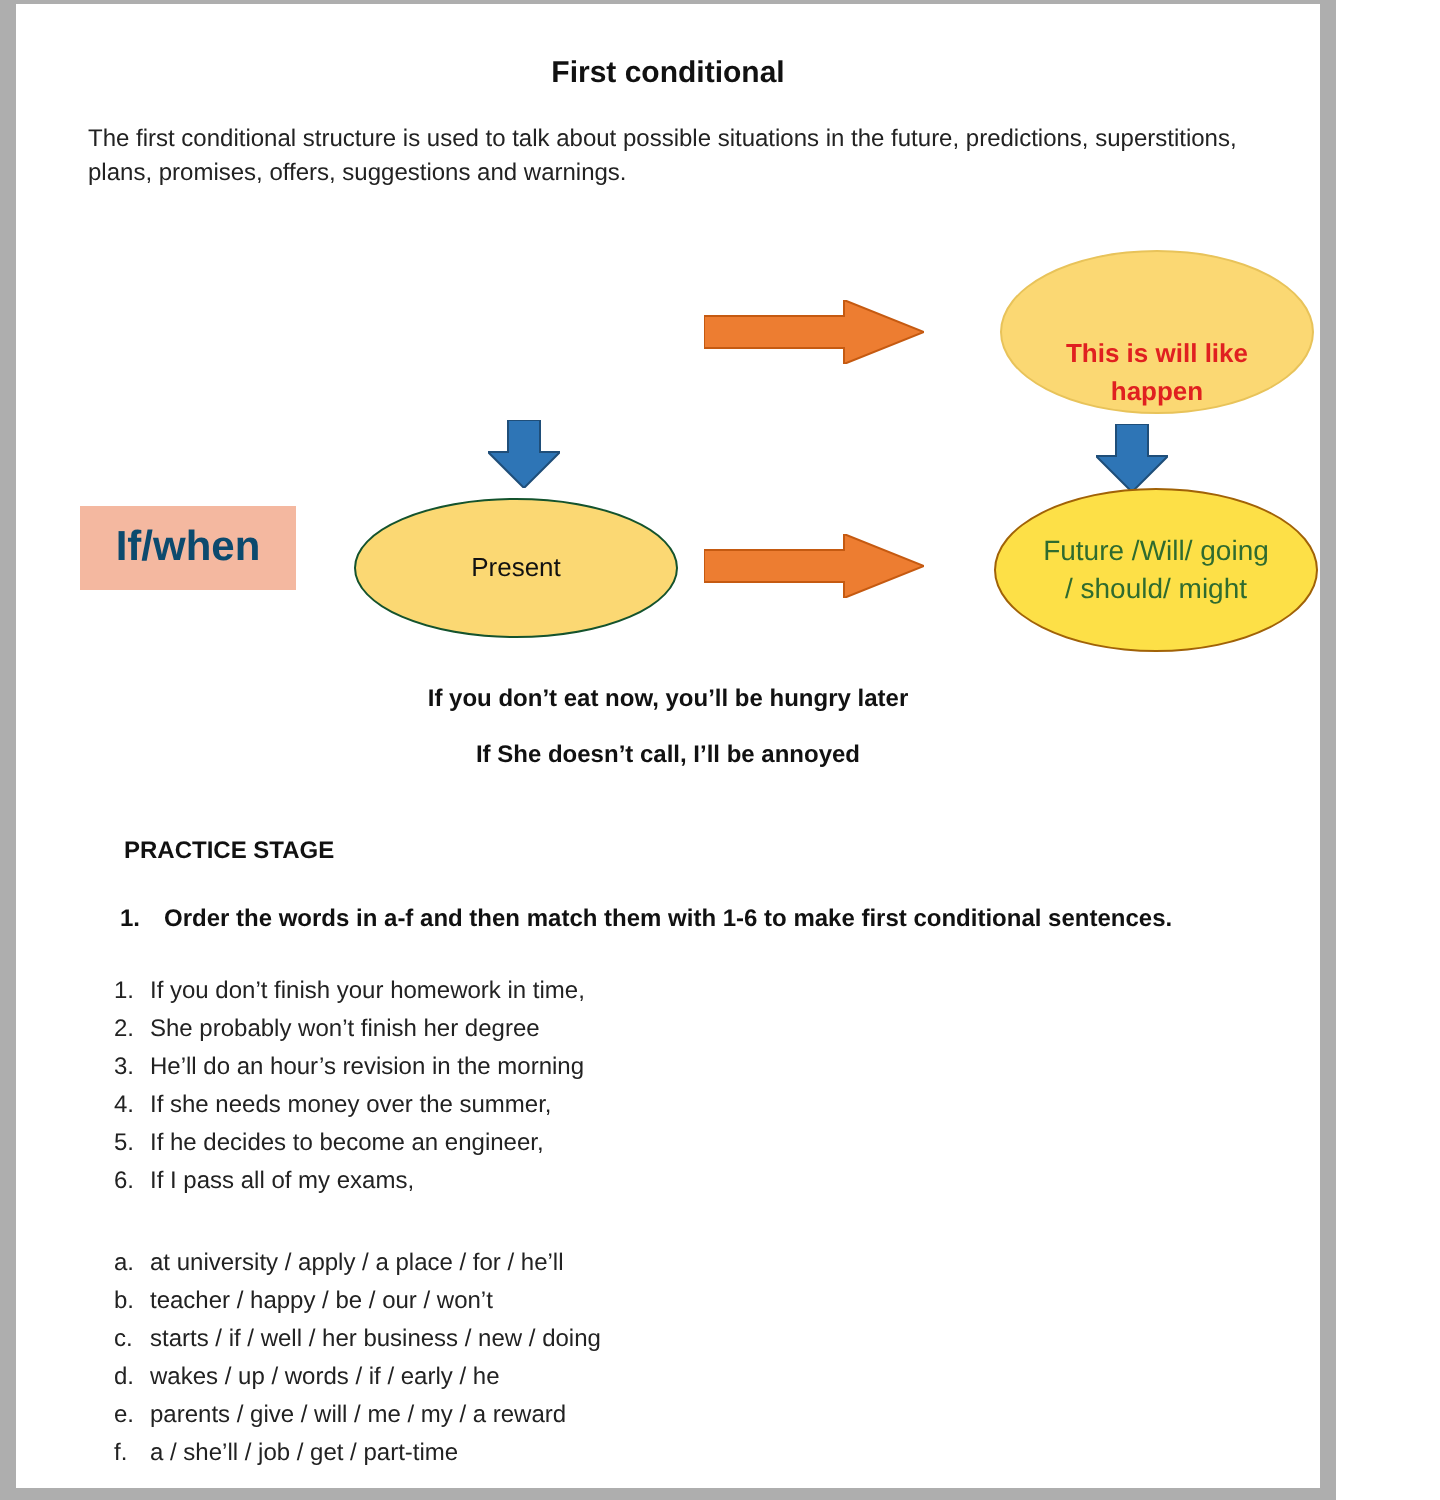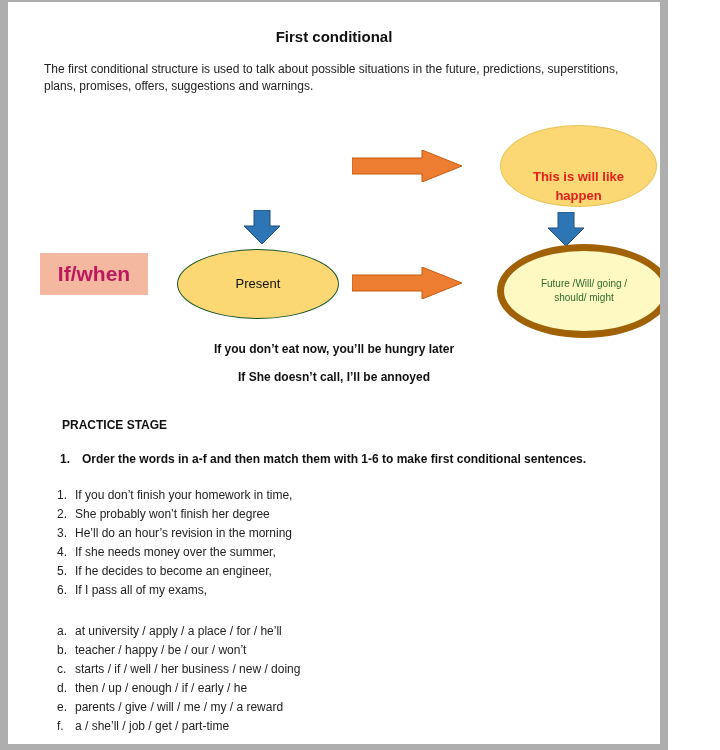--- a/index.html
+++ b/index.html
@@ -11,28 +11,28 @@
   .intro{margin:16px 36px 0 36px;font-size:12px;line-height:1.45;color:#222;}
 
   
   .diagram{position:relative;height:230px;margin-top:4px;}
   .ellipse{position:absolute;border-radius:50%;display:flex;align-items:center;justify-content:center;text-align:center;font-size:13px;color:#111;}
   .el-blue{left:179px;top:22px;width:150px;height:87px;background:#9DC3E6;border:1px solid #7FA8D0;font-weight:bold;}
   .el-blue .txt{max-width:80px;line-height:1.5;}
   .el-yellow-top{left:492px;top:25px;width:155px;height:80px;background:#FBD873;border:1px solid #E8C35A;font-weight:bold;color:#E02020;align-items:flex-end;}
   .el-yellow-top .txt{max-width:118px;line-height:1.5;}
   .el-yellow-bot{left:169px;top:149px;width:160px;height:68px;background:#FBD873;border:1px solid #14532d;}
-  .el-green{left:489px;top:144px;width:160px;height:80px;background:#fef9c3;border:7px solid #a16207;color:#2F6B2F;font-size:10px;}
+  .el-green{left:489px;top:144px;width:160px;height:80px;background:#fde047;border:1px solid #a16207;color:#2F6B2F;font-size:14px;}
   .el-green .txt{max-width:120px;line-height:1.35;}
   .arrow{position:absolute;}
   .ar-top{left:344px;top:50px;}
   .ar-bot{left:344px;top:167px;}
   .down-left{left:236px;top:110px;}
   .down-right{left:540px;top:112px;}
-  .ifwhen{position:absolute;left:32px;top:153px;width:108px;height:42px;background:#F4B8A0;display:flex;align-items:center;justify-content:center;font-size:21px;font-weight:bold;color:#be185d;}
+  .ifwhen{position:absolute;left:32px;top:153px;width:108px;height:42px;background:#F4B8A0;display:flex;align-items:center;justify-content:center;font-size:21px;font-weight:bold;color:#0c4a6e;}
   .img-edge{position:absolute;left:654px;top:1px;width:29px;height:223px;background:#e9e9e9;}
 
   
   .examples{margin-top:12px;text-align:center;font-size:12px;font-weight:bold;color:#111;}
   .examples .ex{margin-top:0;margin-bottom:14px;}
 
   
   .practice-heading{margin:34px 0 0 34px;font-size:12px;font-weight:bold;color:#111;padding-left:20px;}
   .instruction{display:flex;margin:20px 0 0 52px;font-size:12px;font-weight:bold;color:#111;}
   .instruction .n{width:22px;}
@@ -136,21 +136,21 @@
       <div class="li">
         <span class="n">b.</span>
         <span class="t">teacher / happy / be / our / won’t</span>
       </div>
       <div class="li">
         <span class="n">c.</span>
         <span class="t">starts / if / well / her business / new / doing</span>
       </div>
       <div class="li">
         <span class="n">d.</span>
-        <span class="t">then / up / enough / if / early / he</span>
+        <span class="t">wakes / up / words / if / early / he</span>
       </div>
       <div class="li">
         <span class="n">e.</span>
         <span class="t">parents / give / will / me / my / a reward</span>
       </div>
       <div class="li">
         <span class="n">f.</span>
         <span class="t">a / she’ll / job / get / part-time</span>
       </div>
     </div>

